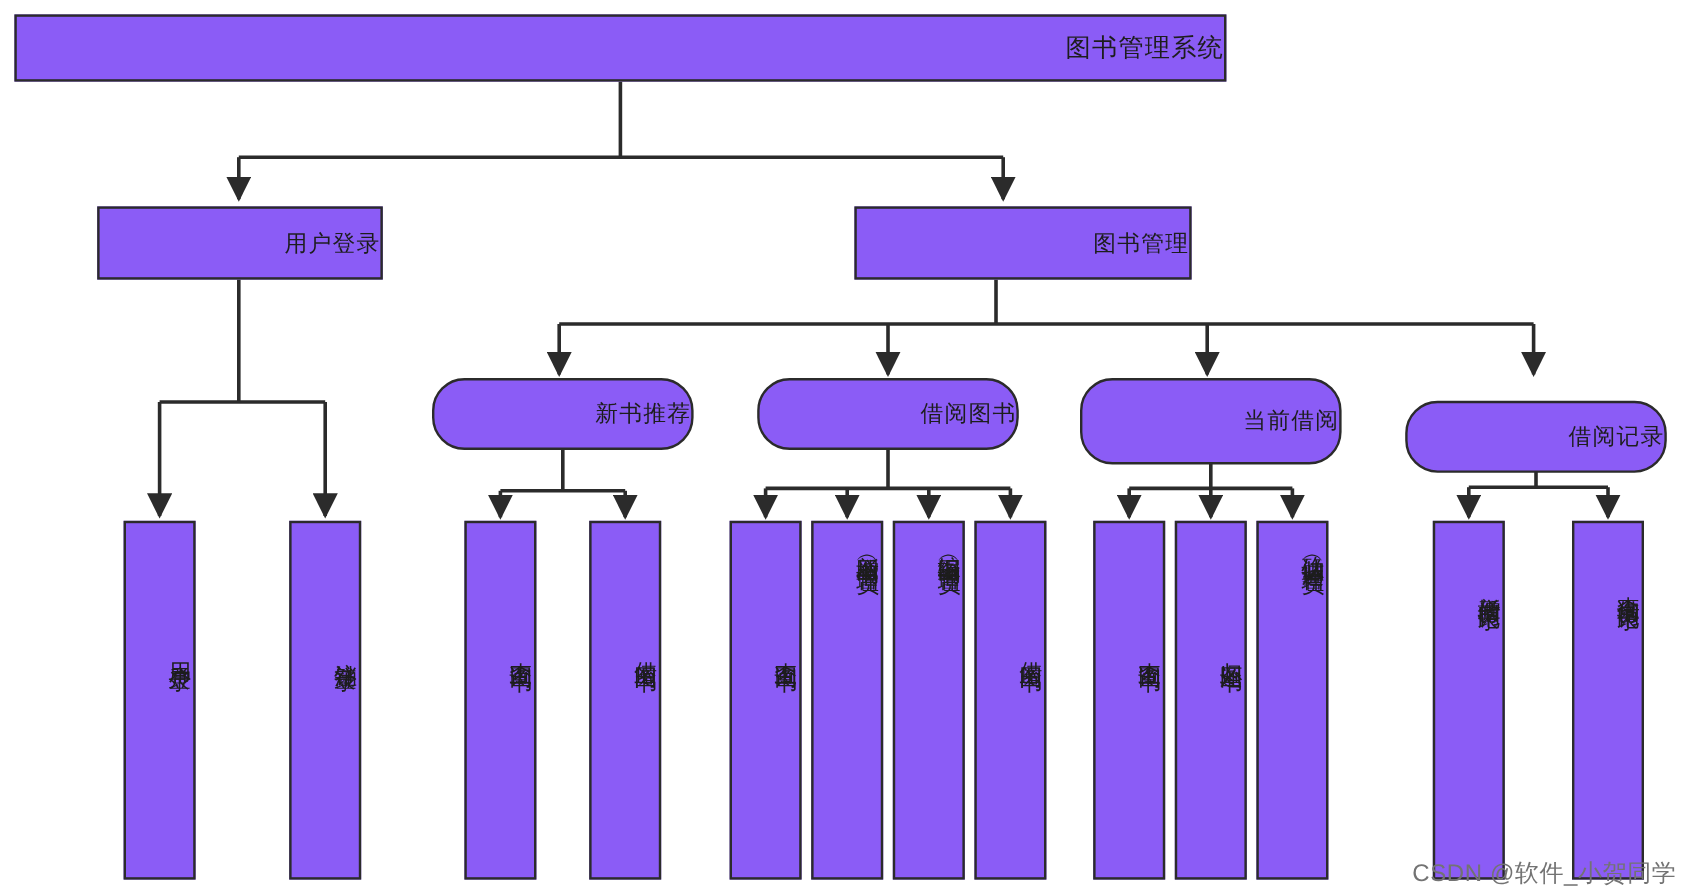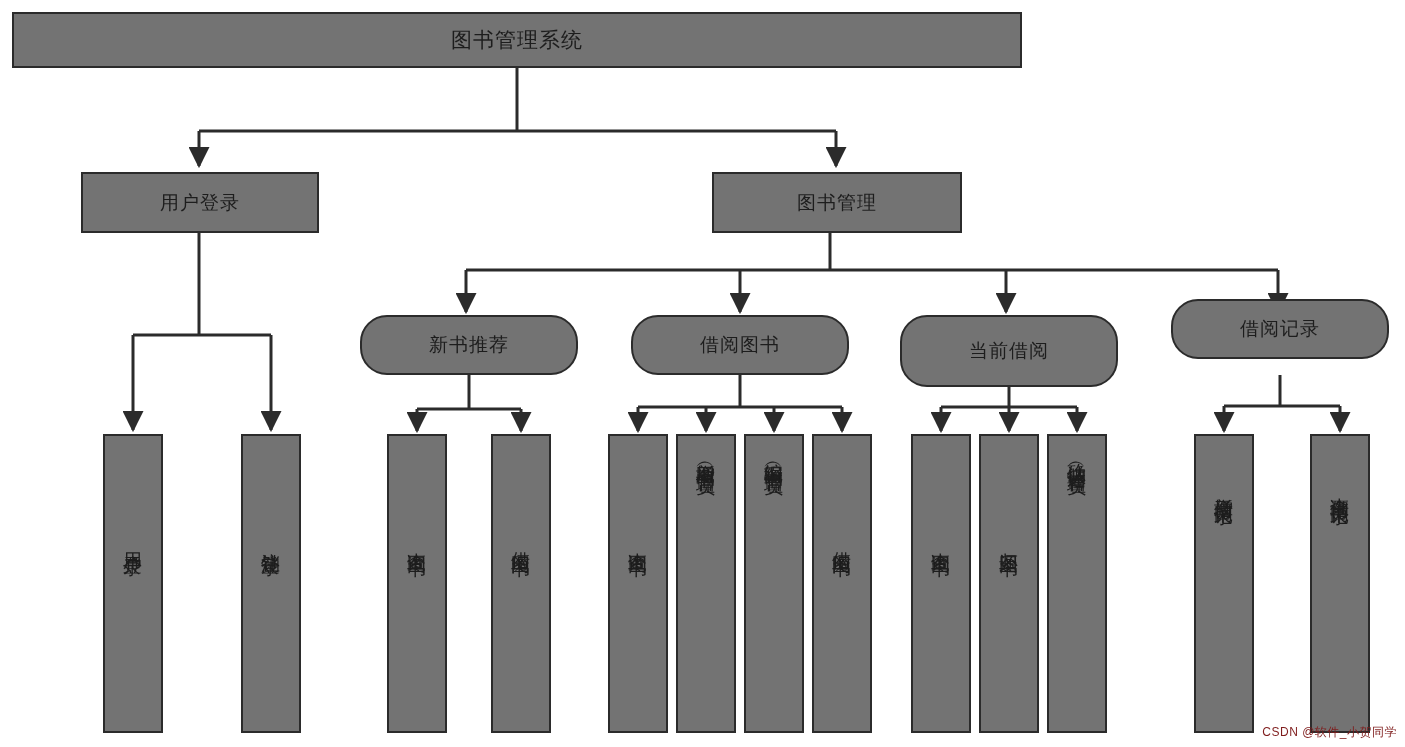--- a/index.html
+++ b/index.html
@@ -23,24 +23,24 @@
     left: 0;
     top: 0;
     width: 1405px;
     height: 747px;
     pointer-events: none;
   }
   .node {
     position: absolute;
     box-sizing: border-box;
     border: 2.5px solid #2b2b2b;
-    background: #737373;
+    background: #8b5cf6;
     display: flex;
     align-items: center;
-    justify-content: center;
+    justify-content: flex-end;
     color: #1d1d1d;
     text-align: center;
   }
   .node.level0 {
     font-size: 21px;
     letter-spacing: 1px;
   }
   .node.level1 {
     font-size: 19px;
     letter-spacing: 1px;
@@ -70,22 +70,22 @@
   .node.leaf.short .vtext {
     margin-top: 95px;
   }
   .node.leaf.medium .vtext {
     margin-top: 40px;
   }
   .watermark {
     position: absolute;
     right: 8px;
     bottom: 6px;
-    font-size: 12px;
-    color: #7f1d1d;
+    font-size: 20px;
+    color: #737373;
     letter-spacing: 0.5px;
     white-space: nowrap;
   }
 </style>
 </head>
 <body>
 
 <div id="canvas">
 
   <svg id="edges" viewBox="0 0 1405 747" xmlns="http://www.w3.org/2000/svg">
@@ -138,34 +138,34 @@
     </g>
   </svg>
 
   <div class="node level0" style="left:12px; top:12px; width:1010px; height:56px;">
     <span>图书管理系统</span>
   </div>
 
   <div class="node level1" style="left:81px; top:172px; width:238px; height:61px;">
     <span>用户登录</span>
   </div>
-  <div class="node level1" style="left:712px; top:172px; width:250px; height:61px;font-family:Liberation Serif, serif;">
+  <div class="node level1" style="left:712px; top:172px; width:281px; height:61px;font-family:Liberation Serif, serif;">
     <span>图书管理</span>
   </div>
 
   <div class="node level2" style="left:360px; top:315px; width:218px; height:60px;">
     <span>新书推荐</span>
   </div>
   <div class="node level2" style="left:631px; top:315px; width:218px; height:60px;">
     <span>借阅图书</span>
   </div>
   <div class="node level2" style="left:900px; top:315px; width:218px; height:72px;">
     <span>当前借阅</span>
   </div>
-  <div class="node level2" style="left:1171px; top:299px; width:218px; height:60px;">
+  <div class="node level2" style="left:1171px; top:334px; width:218px; height:60px;">
     <span>借阅记录</span>
   </div>
 
   <div class="node leaf short" style="left:103px; top:434px; width:60px; height:299px;">
     <span class="vtext">用户登录</span>
   </div>
   <div class="node leaf short" style="left:241px; top:434px; width:60px; height:299px;">
     <span class="vtext">注销登录</span>
   </div>
 

